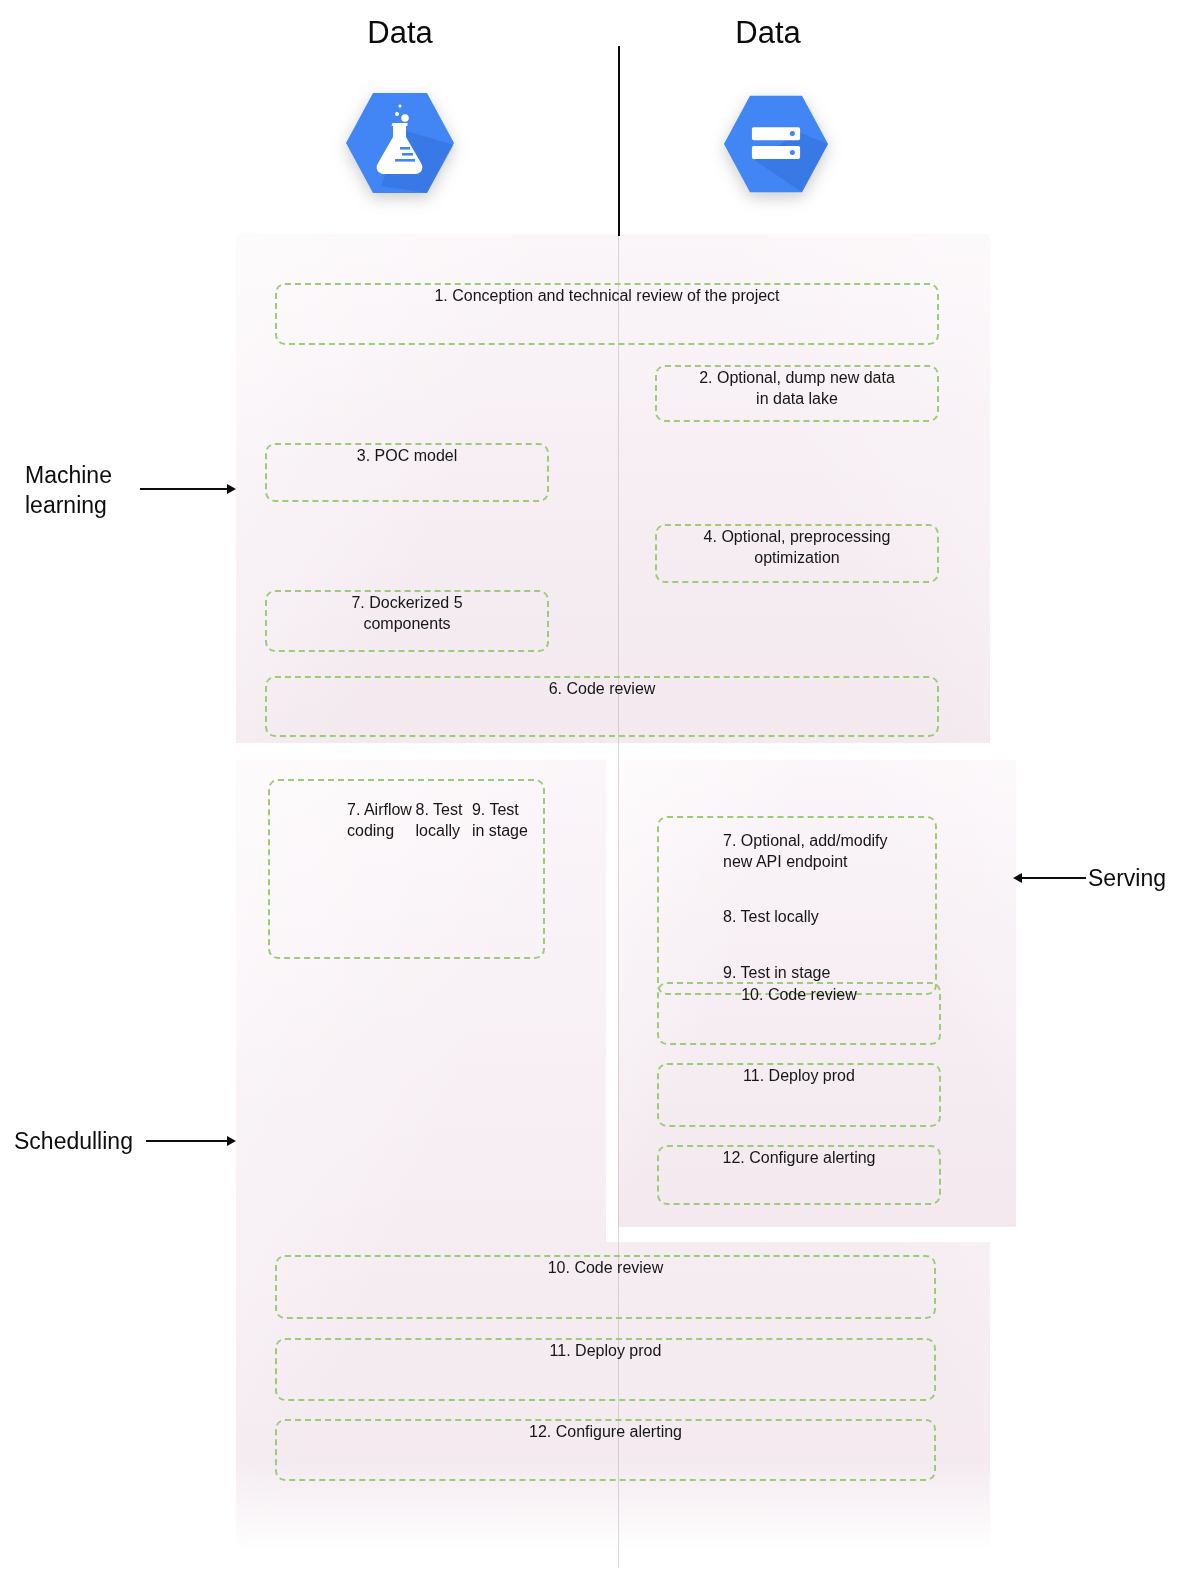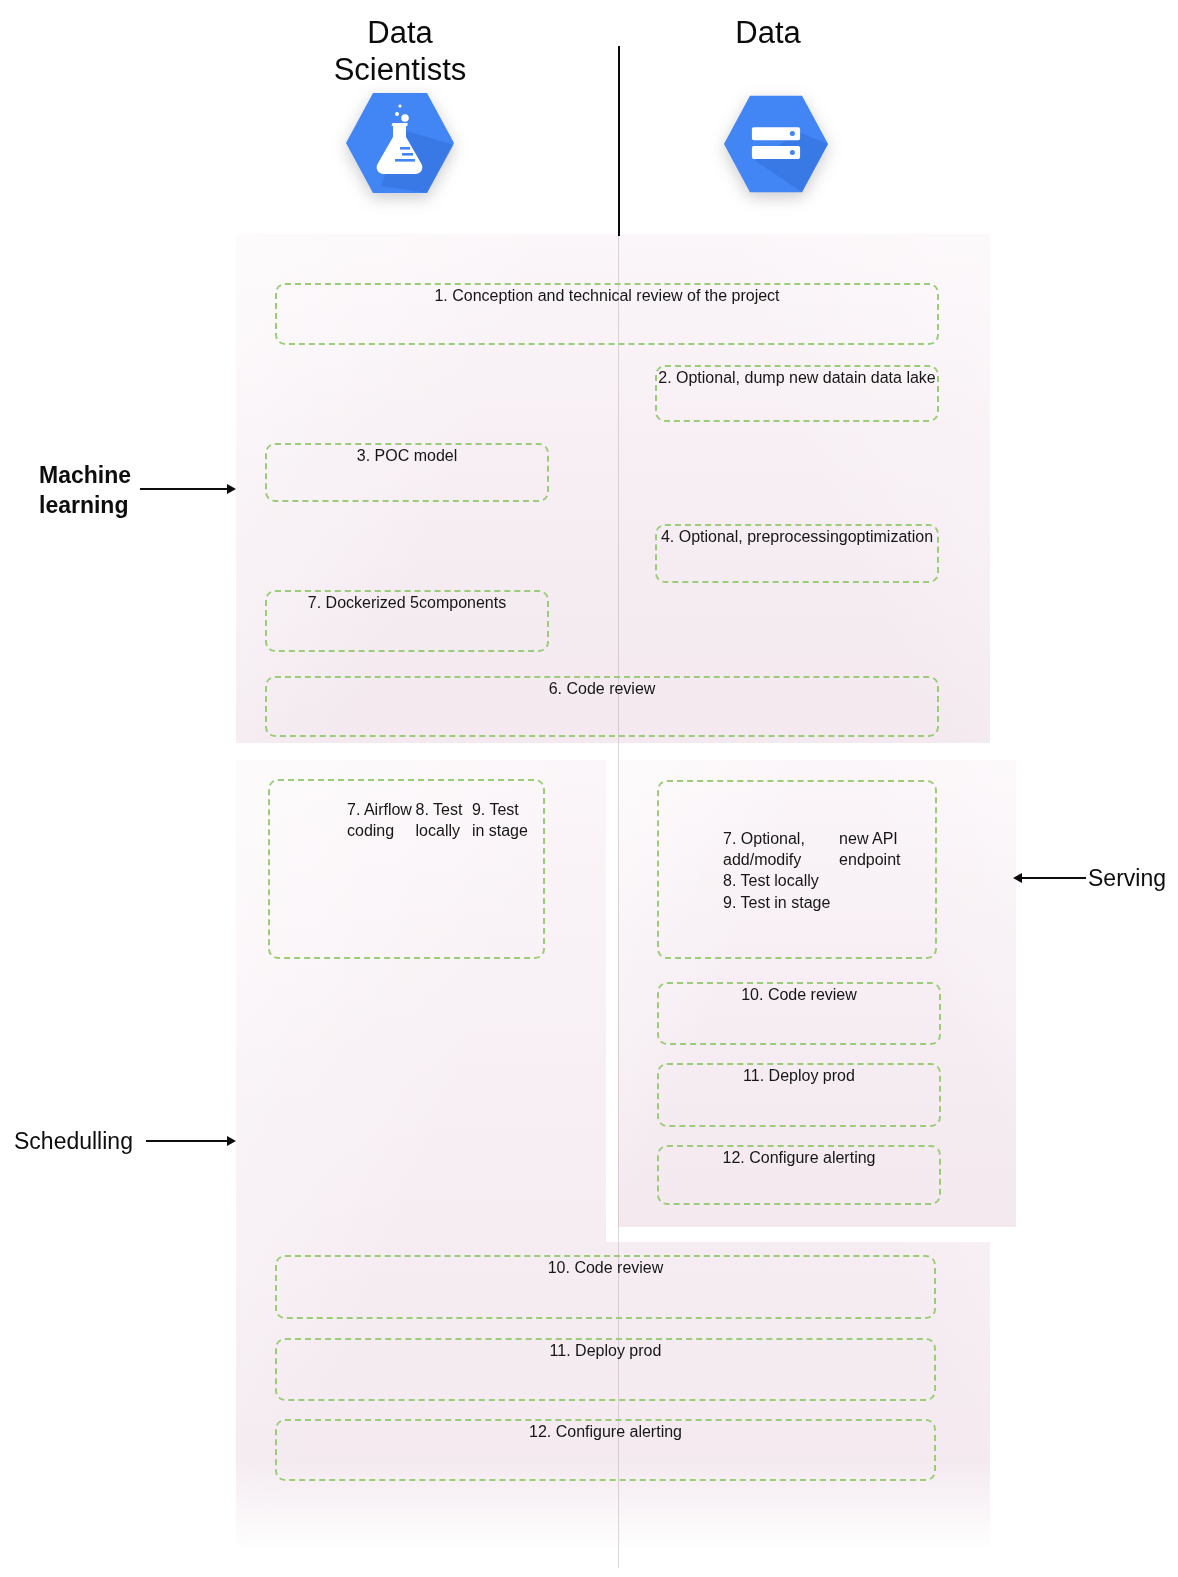--- a/index.html
+++ b/index.html
@@ -30,47 +30,47 @@
   #panelB{left:236px;top:760px;width:754px;height:790px;}
   #panelB .notch{position:absolute;left:370px;top:0;width:384px;height:482px;background:#fff;}
   #panelB .fade{position:absolute;left:0;bottom:0;width:100%;height:90px;
                 background:linear-gradient(to bottom, rgba(255,255,255,0), #fff);}
   #panelC{left:618px;top:760px;width:398px;height:467px;z-index:2;}
 
   
   .stepbox{position:absolute;z-index:5;border:2px dashed #9bcd78;border-radius:10px;
            display:flex;align-items:flex-start;justify-content:center;
            font-size:16px;line-height:1.32;text-align:center;color:#161616;}
-  .stack{display:flex;}
+  .stack{display:flex;flex-direction:column;}
   #box1 {left:275px;top:283px;width:660px;height:58px;}
   #box2 {left:655px;top:365px;width:280px;height:53px;}
   #box3 {left:265px;top:443px;width:280px;height:55px;}
   #box4 {left:655px;top:524px;width:280px;height:55px;}
   #box5 {left:265px;top:590px;width:280px;height:58px;}
   #box6 {left:265px;top:676px;width:670px;height:57px;}
 
   #box7L{left:268px;top:779px;width:277px;height:180px;
          flex-direction:row;align-items:flex-start;justify-content:space-between;
          padding:18px 8px 22px 77px;box-sizing:border-box;text-align:left;}
-  #box7R{left:657px;top:780px;width:280px;height:179px;
-         flex-direction:column;align-items:flex-start;
+  #box7R{left:657px;top:816px;width:280px;height:179px;
+         flex-direction:column;align-items:flex-start;justify-content:space-between;
          padding:12px 8px 10px 64px;box-sizing:border-box;text-align:left;}
   #box7R .stack{line-height:21px;text-align:left;}
 
   #box10R{left:657px;top:982px; width:280px;height:59px;}
   #box11R{left:657px;top:1063px;width:280px;height:60px;}
   #box12R{left:657px;top:1145px;width:280px;height:56px;}
 
   #box10B{left:275px;top:1255px;width:657px;height:60px;}
   #box11B{left:275px;top:1338px;width:657px;height:59px;}
   #box12B{left:275px;top:1419px;width:657px;height:58px;}
 
   
   .side-label{position:absolute;z-index:6;font-size:23px;line-height:30px;color:#0d0d0d;}
-  #label-ml{left:39px;top:460px;font-weight:bold;}
+  #label-ml{left:25px;top:460px;}
   #label-serving{left:1088px;top:863px;}
   #label-sched{left:14px;top:1126px;}
 
   .arrow-line{position:absolute;height:2px;background:#0d0d0d;z-index:6;}
   .arrow-head{position:absolute;width:0;height:0;z-index:6;
               border-top:5px solid transparent;border-bottom:5px solid transparent;}
   .head-right{border-left:9px solid #0d0d0d;}
   .head-left {border-right:9px solid #0d0d0d;}
   #arrow-ml-line{left:140px;top:488px;width:88px;}
   #arrow-ml-head{left:227px;top:484px;}
@@ -79,21 +79,20 @@
   #arrow-sched-line{left:146px;top:1140px;width:82px;}
   #arrow-sched-head{left:227px;top:1136px;}
 </style>
 </head>
 <body>
 
 <div>
 
   <div class="col-title" id="title-ds">
     <div>Data</div>
-    <div>Scientists</div>
   </div>
   <div class="col-title" id="title-de">
     <div>Data</div>
   </div>
 
   <div class="hex-icon" id="hex-ds">
     <svg width="110" height="102" viewBox="0 0 110 102">
       <polygon points="28,1 82,1 109,51 82,101 28,101 1,51" fill="#4285f4"></polygon>
       <path d="M58,38 L109,53 L82,101 L36,94 Z" fill="#1b51b8" opacity="0.22"></path>
       <path d="M47.5,31 h15 v3 h-1.5 v11 l15.5,27 c2.5,4.5 -0.8,10 -6,10 h-32 c-5.2,0 -8.5,-5.5 -6,-10 l15.5,-27 v-11 h-1.5 Z" fill="#ffffff"></path>

